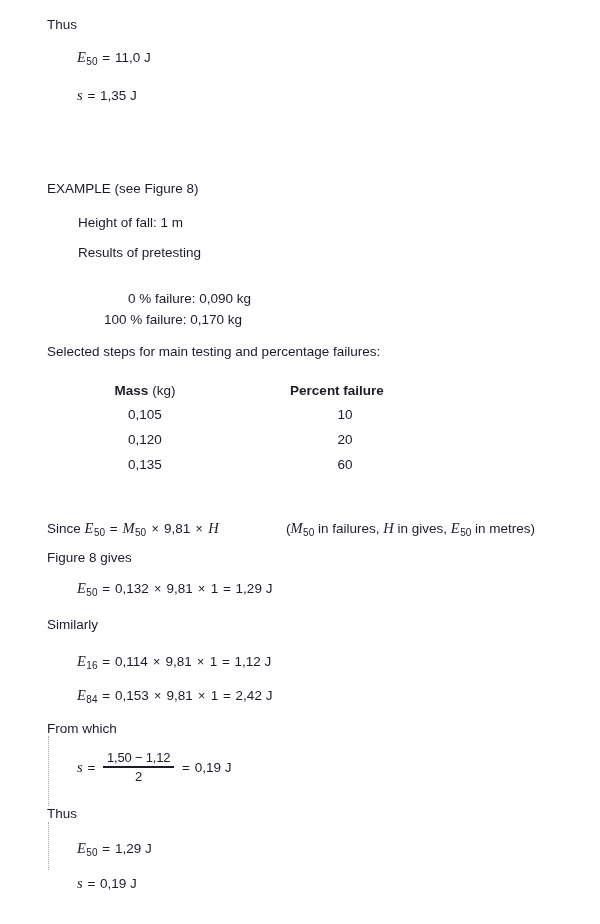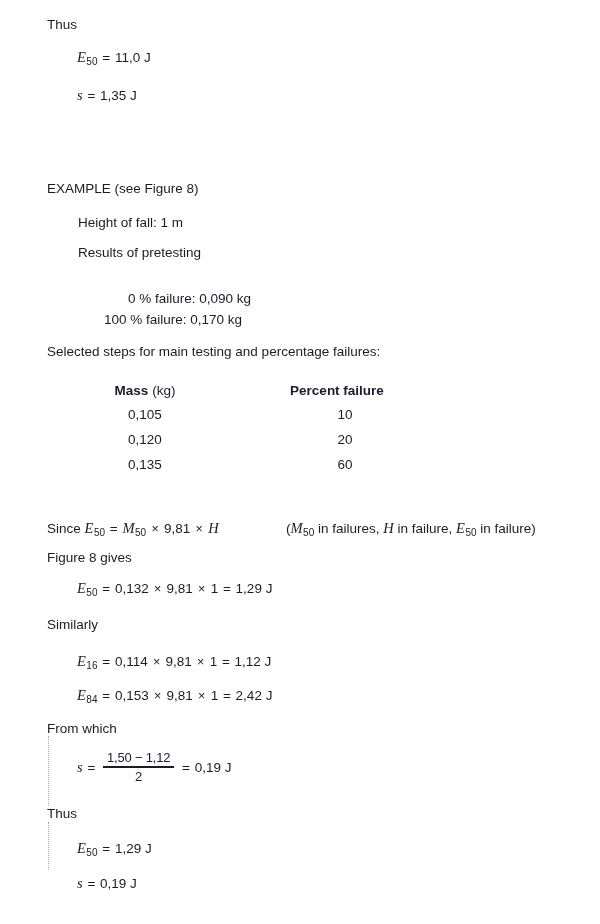--- a/index.html
+++ b/index.html
@@ -112,21 +112,21 @@
     <span class="var">E</span><span class="sub">50</span>
     <span class="eq">=</span>
     <span class="var">M</span><span class="sub">50</span>
     <span class="op">×</span>
     <span>9,81</span>
     <span class="op">×</span>
     <span class="var">H</span>
   </div>
 
   <div class="ln" style="left:286px;top:521px;">
-    <span>(</span><span class="var">M</span><span class="sub">50</span><span> in failures, </span><span class="var">H</span><span> in failure, </span><span class="var">E</span><span class="sub">50</span><span> in failure</span><span>)</span>
+    <span>(</span><span class="var">M</span><span class="sub">50</span><span> in failures, </span><span class="var">H</span><span> in gives, </span><span class="var">E</span><span class="sub">50</span><span> in metres</span><span>)</span>
   </div>
 
   <div class="ln" style="left:47px;top:551px;">Figure 8 gives</div>
 
   <div class="ln" style="left:77px;top:581px;">
     <span class="var">E</span><span class="sub">50</span>
     <span class="eq">=</span>
     <span>0,132</span>
     <span class="op">×</span>
     <span>9,81</span>

